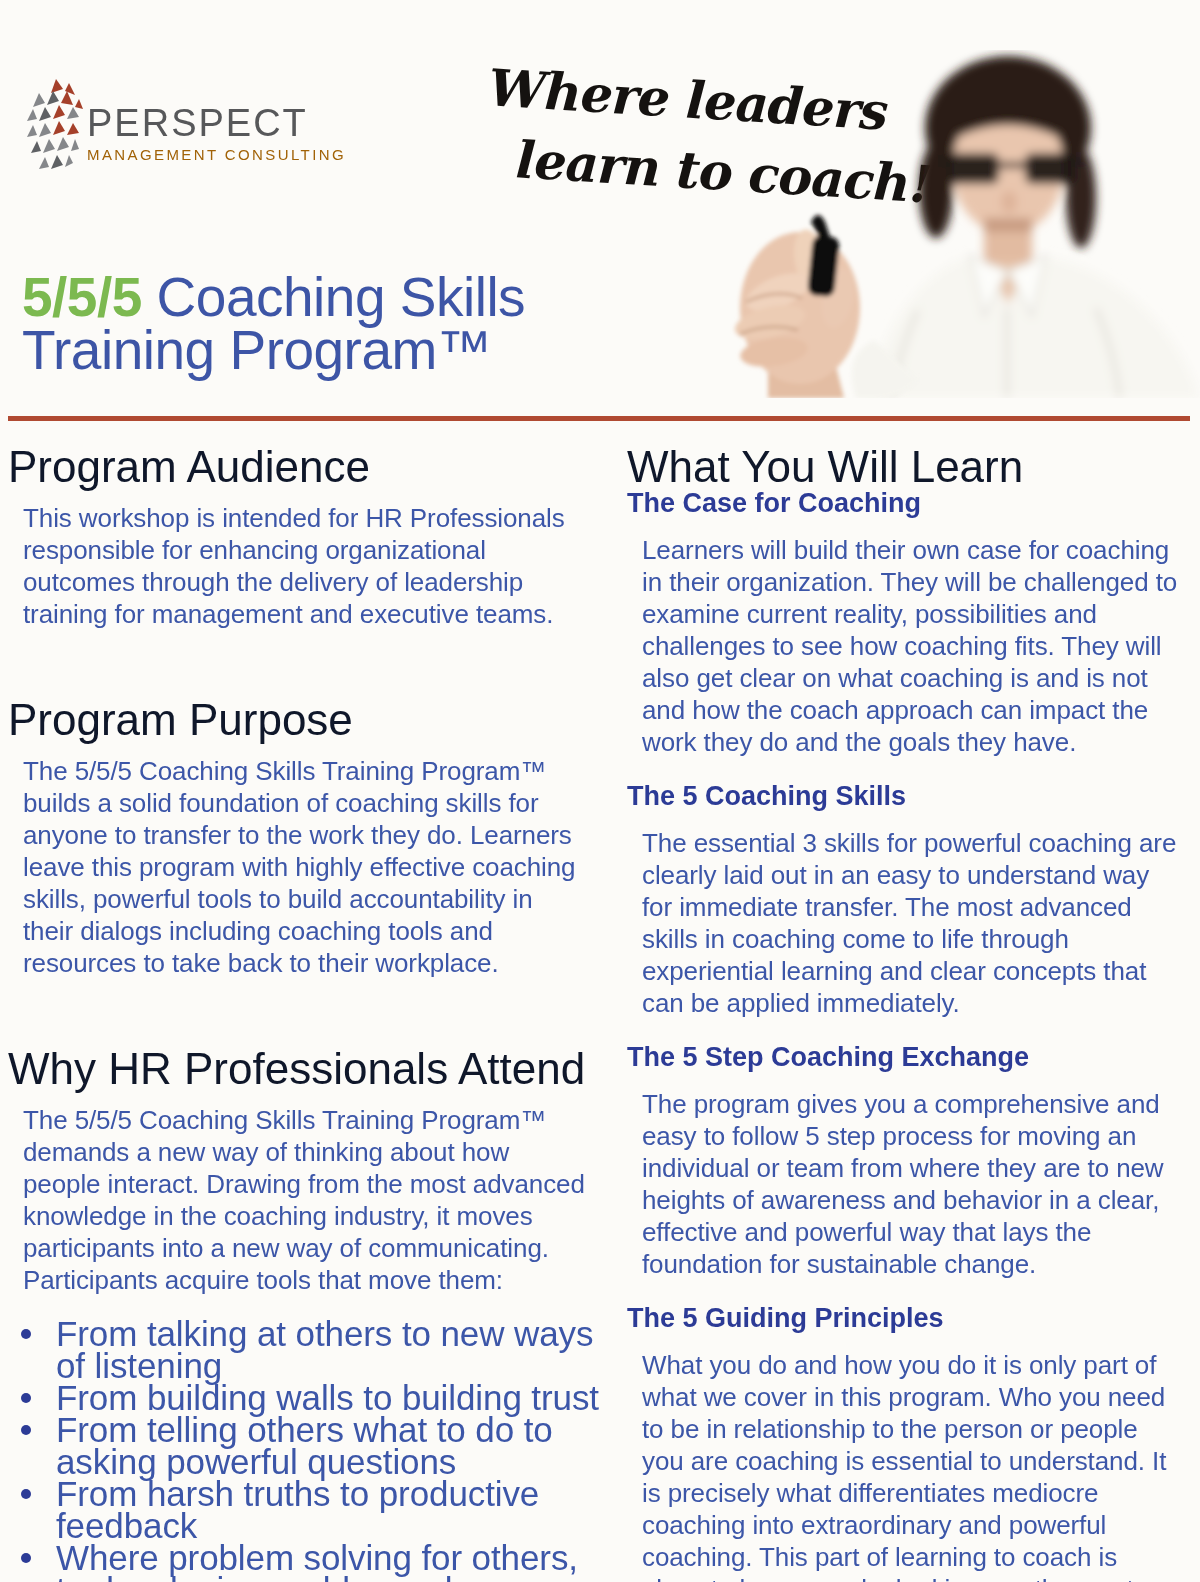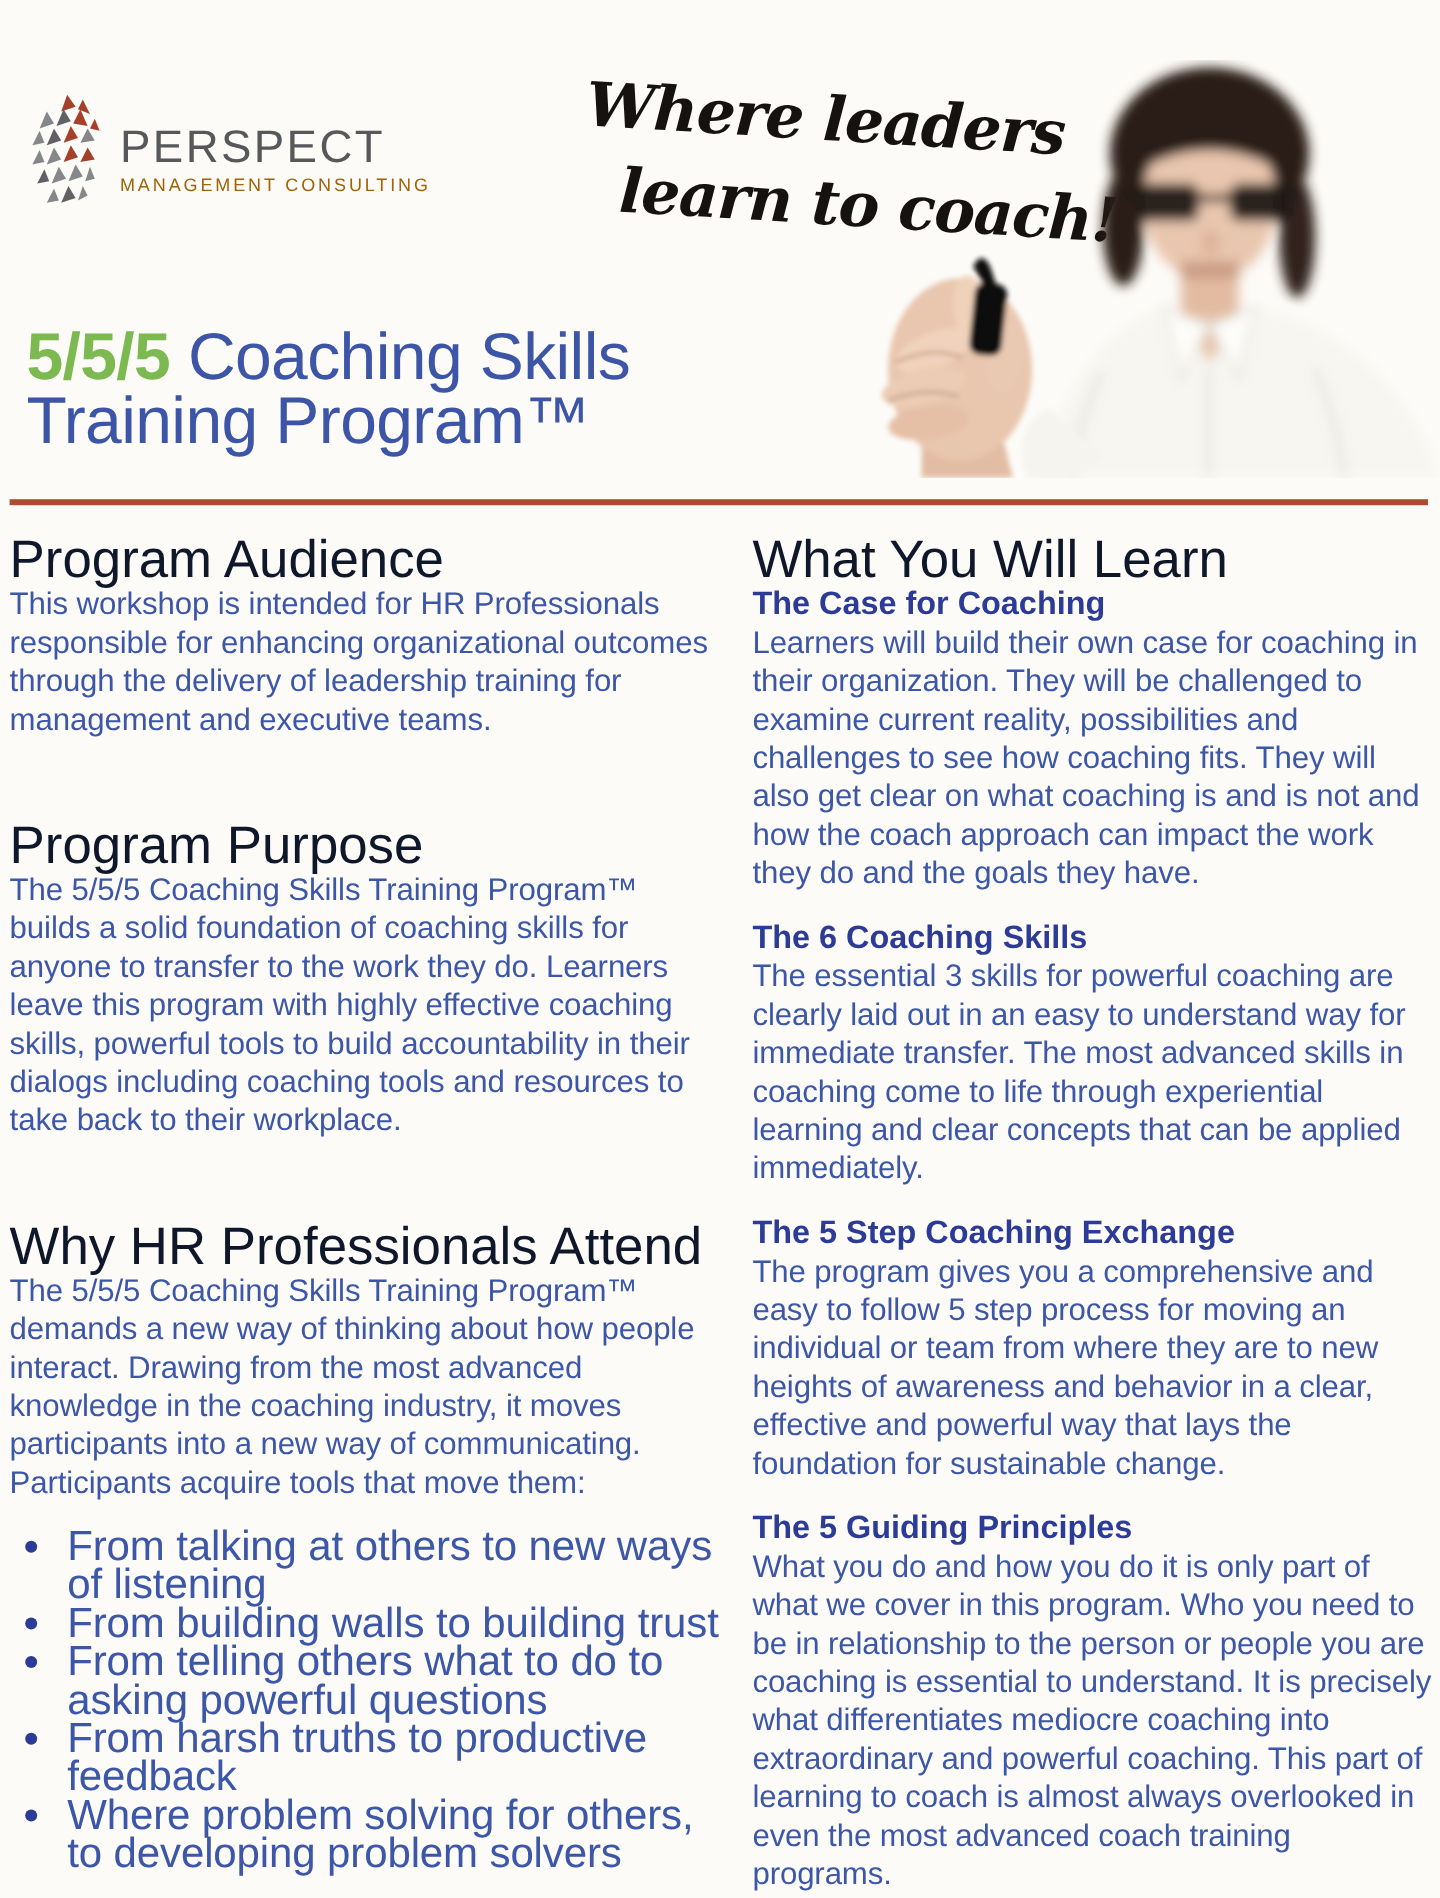--- a/index.html
+++ b/index.html
@@ -6,21 +6,21 @@
   .page{
     position:relative;width:1200px;height:1582px;margin:0 auto;
     background:#fcfbf8;overflow:hidden;
     font-family:"Liberation Sans",sans-serif;
     -webkit-font-smoothing:antialiased;
   }
   
   .header{position:relative;height:421px;}
   .logo{position:absolute;left:25px;top:77px;display:flex;}
   .logo-globe{width:62px;height:98px;}
-  .logo-text{margin-left:13px;padding-top:27px;}
+  .logo-text{padding-top:27px;}
   .logo-name{font-size:38px;line-height:38px;letter-spacing:2px;color:#57585a;font-weight:400;}
   .logo-tagline{font-size:15px;line-height:16px;letter-spacing:2.4px;color:#a16207;margin-top:5px;}
   .slogan{
     position:absolute;left:486px;top:66px;transform:rotate(3.5deg);
     font-family:"DejaVu Serif",serif;font-style:italic;font-weight:700;
     color:#151210;font-size:51px;line-height:70px;letter-spacing:-1px;
   }
   .slogan-line2{margin-left:32px;}
   .photo{position:absolute;left:618px;top:50px;width:582px;height:348px;}
   .title{
@@ -31,21 +31,21 @@
   .rule{position:absolute;left:8px;right:10px;top:416px;height:5px;background:#b04a32;}
   
   .main{
     display:grid;grid-template-columns:592px 1fr;column-gap:27px;
     padding:0 6px 0 8px;
   }
   h2{
     margin:26px 0 0 0;font-size:44px;line-height:40px;font-weight:400;color:#0f172a;
   }
   .sec + .sec h2{margin-top:70px;}
-  .body-p{margin:0;font-size:26px;line-height:32px;color:#3c56a8;letter-spacing:-0.1px;}
+  .body-p{margin:15px;font-size:26px;line-height:32px;color:#3c56a8;letter-spacing:-0.1px;}
   .subhead{margin:0;font-size:27px;line-height:32px;font-weight:700;color:#2c3b96;}
   .subsec + .subsec .subhead{margin-top:22px;}
   ul.bullets{list-style:none;margin:22px 0 0 0;padding:0;}
   ul.bullets li{
     position:relative;padding-left:48px;margin:0;
     font-size:35px;line-height:32px;color:#3c56a8;letter-spacing:-0.1px;
   }
   ul.bullets li::before{
     content:"";position:absolute;left:13px;top:11px;width:10px;height:10px;border-radius:50%;
     background:#2c3b96;
@@ -187,21 +187,21 @@
 
       <div class="sec">
         <h2>What You Will Learn</h2>
 
         <div class="subsec">
           <p class="subhead">The Case for Coaching</p>
           <p class="body-p">Learners will build their own case for coaching in their organization. They will be challenged to examine current reality, possibilities and challenges to see how coaching fits. They will also get clear on what coaching is and is not and how the coach approach can impact the work they do and the goals they have.</p>
         </div>
 
         <div class="subsec">
-          <p class="subhead">The 6 Coaching Skills</p>
+          <p class="subhead">The 5 Coaching Skills</p>
           <p class="body-p">The essential 3 skills for powerful coaching are clearly laid out in an easy to understand way for immediate transfer. The most advanced skills in coaching come to life through experiential learning and clear concepts that can be applied immediately.</p>
         </div>
 
         <div class="subsec">
           <p class="subhead">The 5 Step Coaching Exchange</p>
           <p class="body-p">The program gives you a comprehensive and easy to follow 5 step process for moving an individual or team from where they are to new heights of awareness and behavior in a clear, effective and powerful way that lays the foundation for sustainable change.</p>
         </div>
 
         <div class="subsec">
           <p class="subhead">The 5 Guiding Principles</p>

